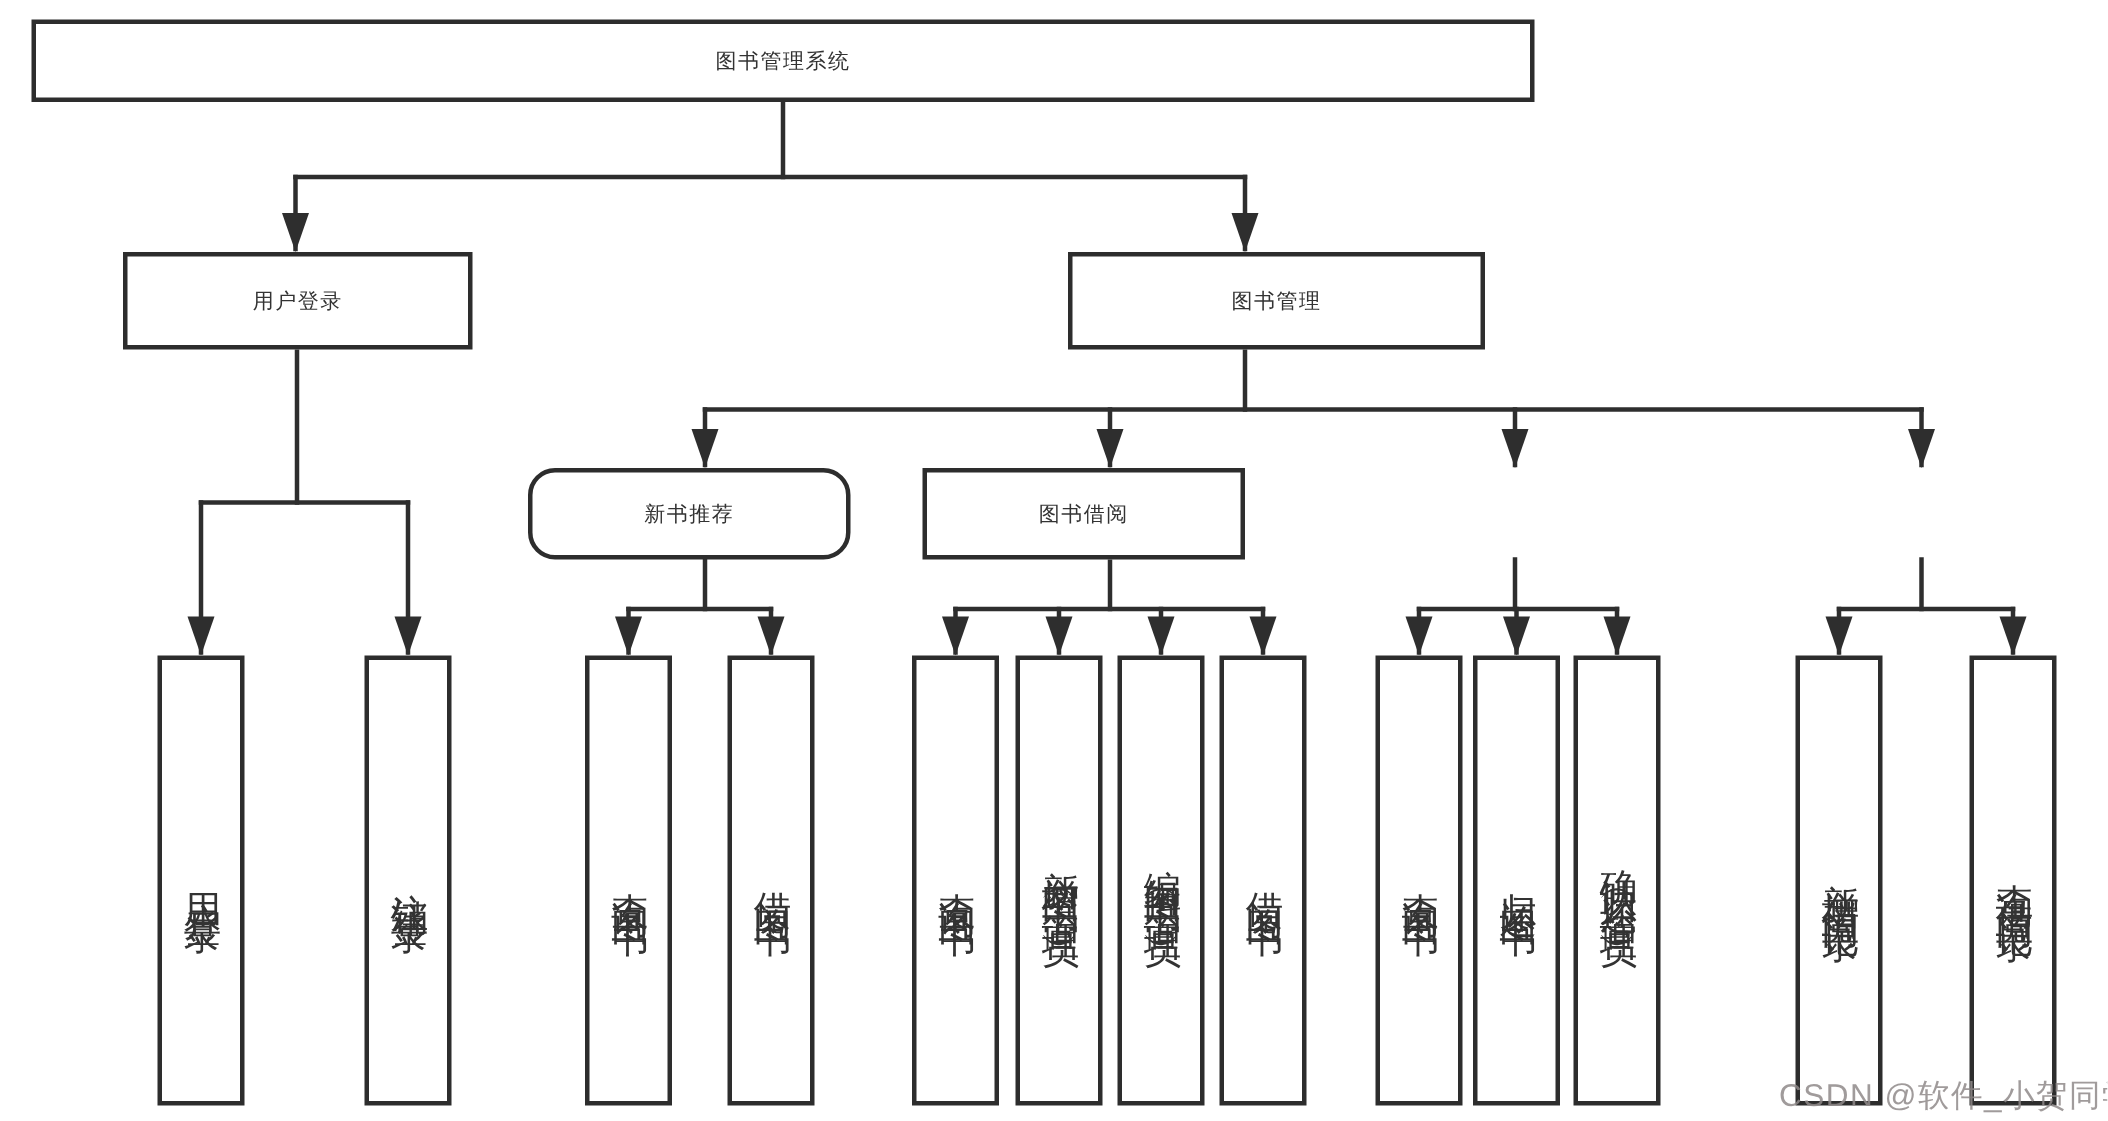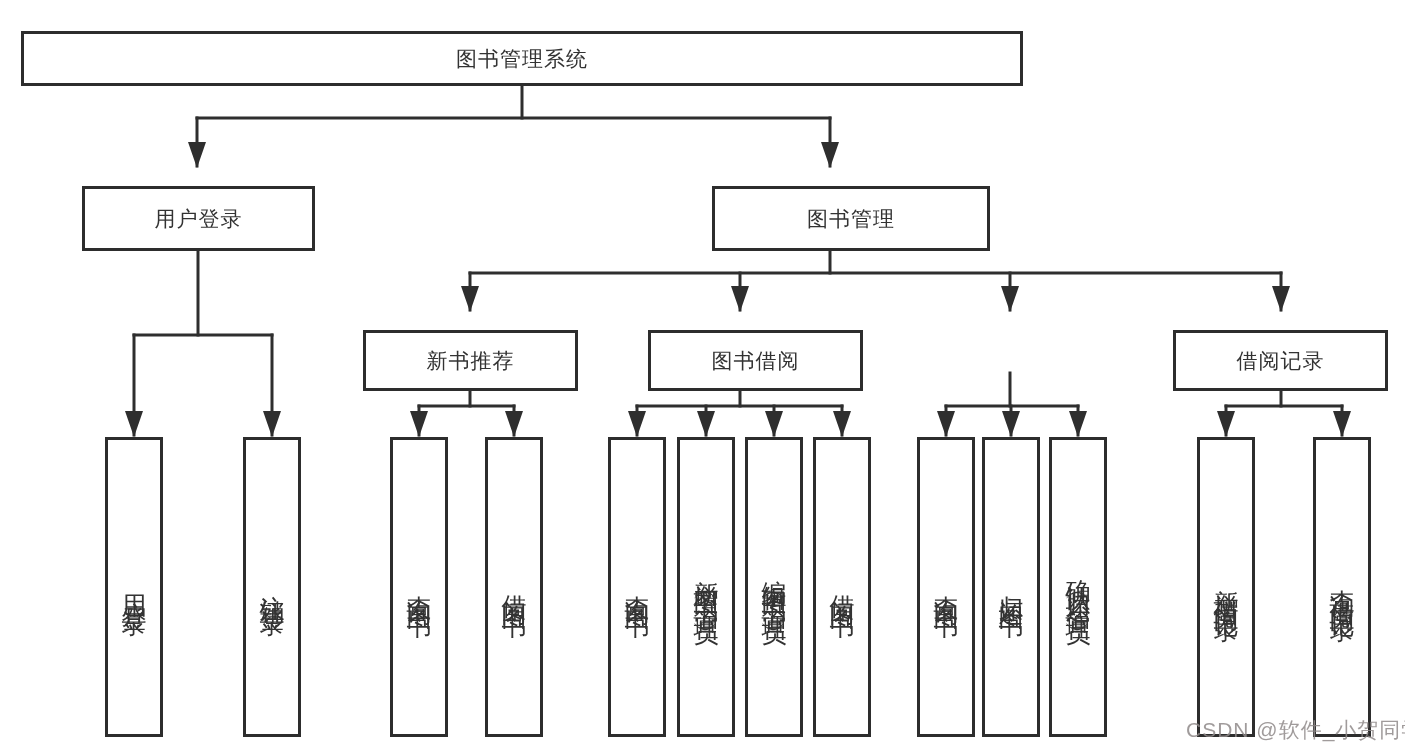--- a/index.html
+++ b/index.html
@@ -26,46 +26,45 @@
     position: absolute;
     box-sizing: border-box;
     border: 3px solid #2d2d2d;
     background: #ffffff;
     color: #333333;
     display: flex;
     align-items: center;
     justify-content: center;
   }
   .node-h {
-    font-size: 21px;
+    font-size: 14px;
     letter-spacing: 1px;
     white-space: nowrap;
-    margin-top: 18px;
   }
   .node-v {
     width: 58px;
     height: 300px;
     top: 437px;
     font-size: 25px;
   }
   .node-v .vtext {
     writing-mode: vertical-rl;
     text-orientation: mixed;
     letter-spacing: 6px;
     line-height: 1;
   }
   
   #n-root   { left: 21px;  top: 13px;  width: 1002px; height: 55px; }
   
   #n-login  { left: 82px;  top: 168px; width: 233px; height: 65px; }
   #n-manage { left: 712px; top: 168px; width: 278px; height: 65px; }
   
   .node-l3  { top: 312px; width: 215px; height: 61px; }
-  #n-new    { left: 363px; }
-  #n-borrow { left: 648px; }
+  #n-new    { left: 352px; border-radius: 18px; }
+  #n-borrow { left: 615px; }
   #n-current{ left: 903px; }
   #n-record { left: 1173px; }
   
   #lf-0  { left: 105px; }
   #lf-1  { left: 243px; }
   #lf-2  { left: 390px; }
   #lf-3  { left: 485px; }
   #lf-4  { left: 608px; }
   #lf-5  { left: 677px; }
   #lf-6  { left: 745px; }
@@ -158,21 +157,20 @@
     </g>
   </svg>
 
   <div class="node node-h" id="n-root">图书管理系统</div>
 
   <div class="node node-h" id="n-login">用户登录</div>
   <div class="node node-h" id="n-manage">图书管理</div>
 
   <div class="node node-h node-l3" id="n-new">新书推荐</div>
   <div class="node node-h node-l3" id="n-borrow">图书借阅</div>
-  <div class="node node-h node-l3" id="n-record">借阅记录</div>
 
   <div class="node node-v" id="lf-0">
     <span class="vtext">用户登录</span>
   </div>
   <div class="node node-v" id="lf-1">
     <span class="vtext">注销登录</span>
   </div>
   <div class="node node-v" id="lf-2">
     <span class="vtext">查询图书</span>
   </div>

